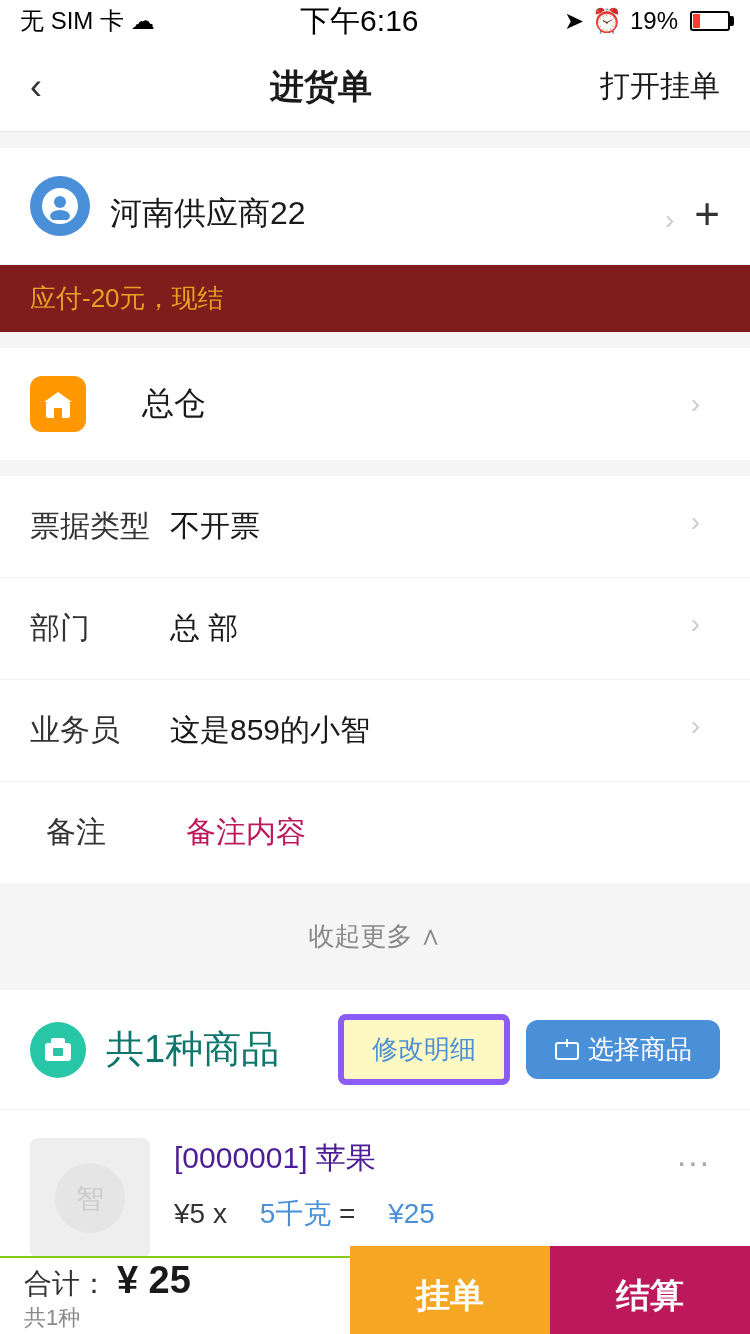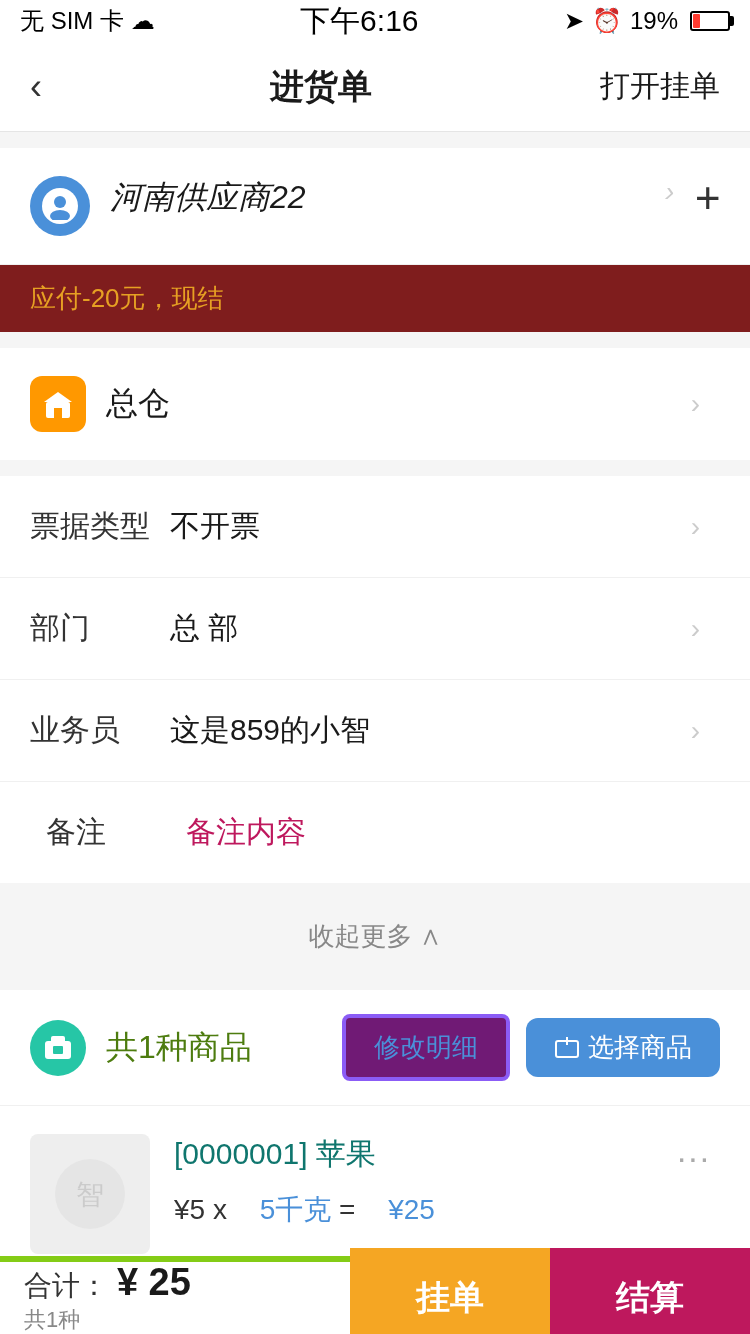--- a/index.html
+++ b/index.html
@@ -86,24 +86,23 @@
 
     
     .card {
       background: #fff;
       margin-bottom: 16px;
     }
 
     
     .supplier-row {
       display: flex;
-      align-items: flex-start;
+      align-items: flex-end;
       padding: 28px 30px;
       border-bottom: 1px solid #f0f0f0;
-      font-style: italic;
     }
     .supplier-avatar {
       width: 60px;
       height: 60px;
       border-radius: 50%;
       background: #4a90d9;
       display: flex;
       align-items: center;
       justify-content: center;
       margin-right: 20px;
@@ -142,20 +141,21 @@
       padding: 16px 30px;
       font-size: 26px;
       color: #e6a023;
     }
 
     
     .warehouse-row {
       display: flex;
       align-items: center;
       padding: 28px 30px;
+      gap: 36px;
     }
     .warehouse-icon {
       width: 56px;
       height: 56px;
       border-radius: 12px;
       background: #ff9800;
       display: flex;
       align-items: center;
       justify-content: center;
       margin-right: 20px;
@@ -166,21 +166,20 @@
     .warehouse-name {
       flex: 1;
       font-size: 32px;
       color: #1a1a1a;
     }
 
     
     .form-card { background: #fff; margin-bottom: 16px; }
     .form-row {
       display: flex;
-      align-items: center;
       padding: 30px 30px;
       border-bottom: 1px solid #f0f0f0;
       min-height: 96px;
     }
     .form-row:last-child { border-bottom: none; padding-left: 46px; }
     .form-label {
       font-size: 30px;
       color: #333;
       width: 140px;
       flex-shrink: 0;
@@ -225,27 +224,27 @@
       display: flex;
       align-items: center;
       justify-content: center;
       margin-right: 20px;
       flex-shrink: 0;
       color: #fff;
       font-size: 24px;
     }
     .product-count {
       flex: 1;
-      font-size: 32px;
-      color: #4d7c0f;
+      font-size: 38px;
+      color: #0f766e;
     }
     .btn-outline {
-      border: 4px solid #8b5cf6;
+      border: 6px solid #8b5cf6;
       color: #4a90d9;
-      background: #701a75;
+      background: #fef9c3;
       border-radius: 8px;
       padding: 12px 28px;
       font-size: 26px;
       margin-right: 16px;
     }
     .btn-blue {
       background: #4a90d9;
       color: #fff;
       border: none;
       border-radius: 12px;
@@ -275,21 +274,21 @@
       overflow: hidden;
     }
     .product-thumb-logo {
       width: 80px;
       height: 80px;
       opacity: 0.5;
     }
     .product-info { flex: 1; }
     .product-name {
       font-size: 30px;
-      color: #0f766e;
+      color: #4c1d95;
       margin-bottom: 16px;
     }
     .product-price {
       font-size: 28px;
       color: #333;
     }
     .product-price .blue { color: #4a90d9; margin-left: 25px; }
     .product-more {
       color: #aaa;
       font-size: 34px;
@@ -299,21 +298,21 @@
     
     .bottom-bar {
       position: fixed;
       bottom: 0;
       left: 0;
       width: 750px;
       height: 78px;
       display: flex;
       align-items: center;
       background: #fff;
-      border-top: 6px solid #84cc16;
+      border-top: 2px solid #84cc16;
     }
     .total-section {
       display: flex;
       flex-direction: column;
       justify-content: center;
       padding: 0 24px;
       flex: 1;
     }
     .total-label {
       font-size: 28px;

